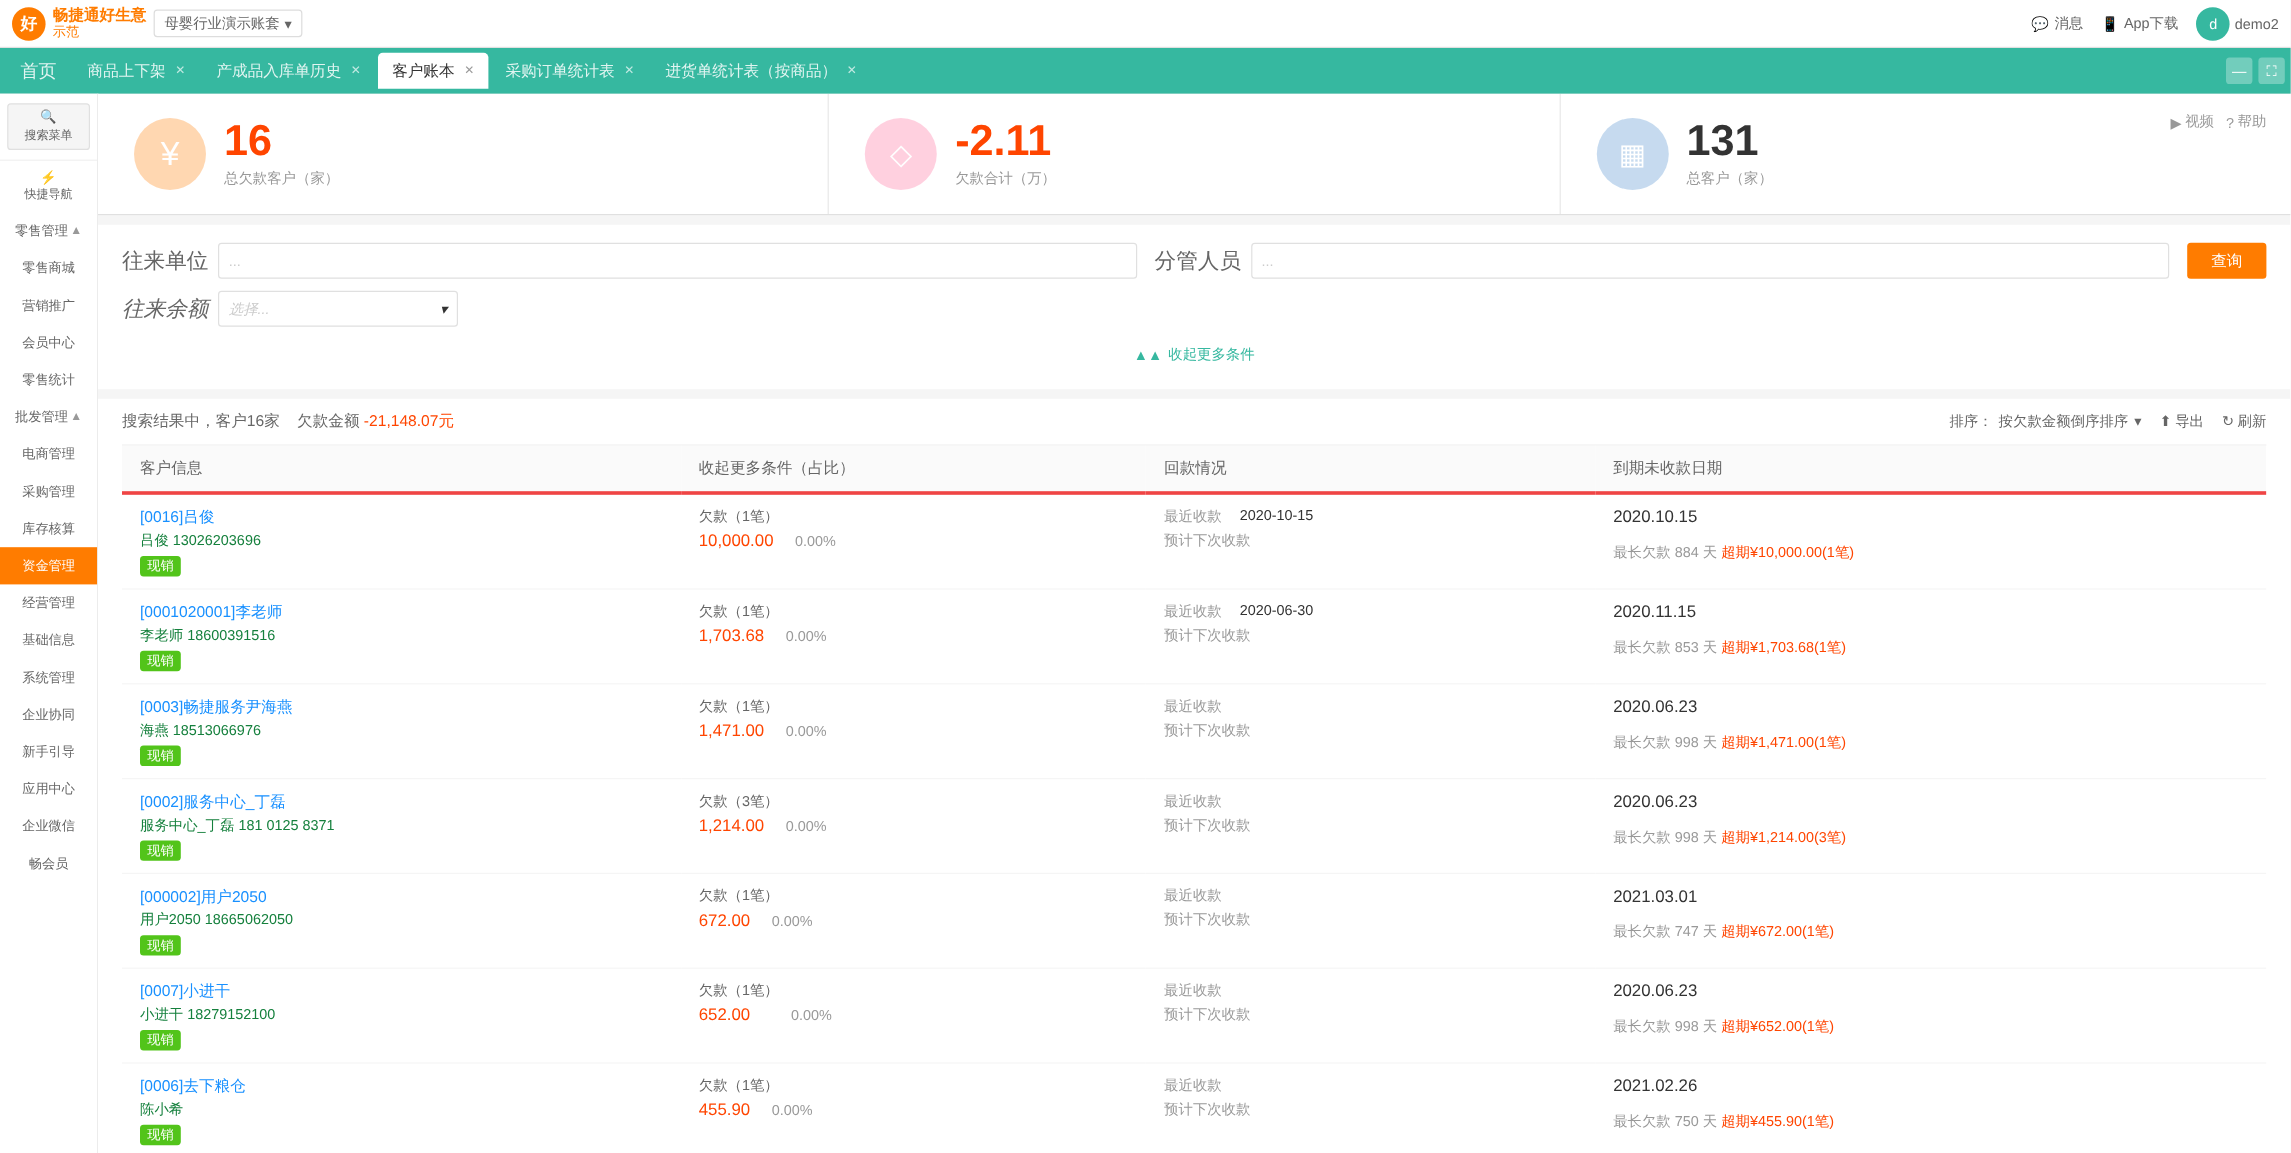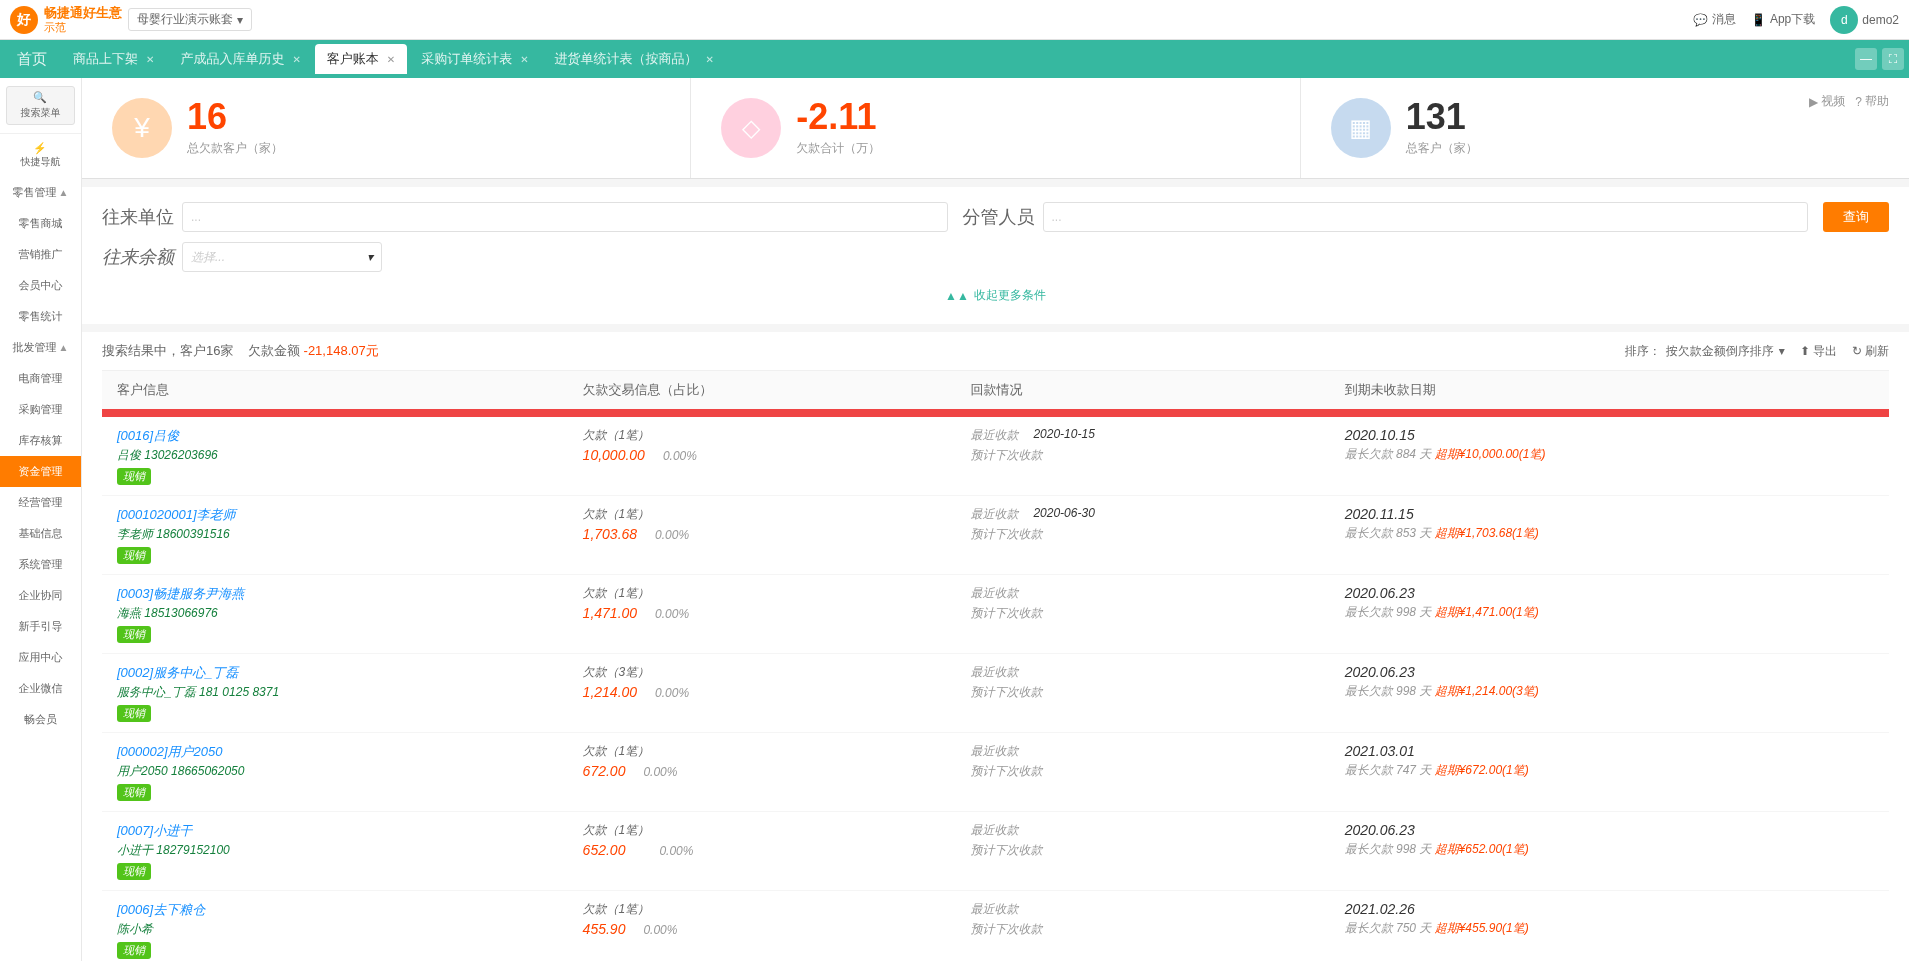--- a/index.html
+++ b/index.html
@@ -74,32 +74,32 @@
     .results-header { display: flex; align-items: center; justify-content: space-between; padding: 10px 0; border-bottom: 1px solid #f0f0f0; }
     .results-info { font-size: 13px; color: #666; }
     .results-info span.red { color: #ff4500; }
     .results-actions { display: flex; align-items: center; gap: 15px; font-size: 12px; color: #666; }
     .results-sort { display: flex; align-items: center; gap: 5px; }
 
     
     .table-container { overflow-x: auto; }
     table { width: 100%; border-collapse: collapse; }
     table thead tr { background: #fafafa; border-bottom: 1px solid #e8e8e8; }
-    table thead th { padding: 10px 15px; text-align: left; font-size: 13px; color: #666; font-weight: normal; border-bottom: 8px solid #ef4444; }
+    table thead th { padding: 10px 15px; text-align: left; font-size: 13px; color: #666; font-weight: normal; border-bottom: 3px solid #ef4444; }
     table tbody tr { border-bottom: 1px solid #f5f5f5; }
-    table tbody td { padding: 10px 15px; vertical-align: top; font-style: italic; }
+    table tbody td { padding: 10px 15px; vertical-align: top; }
     .customer-code { color: #1890ff; font-size: 13px; cursor: pointer; text-decoration: none; }
     .customer-name { font-size: 12px; color: #15803d; margin-top: 2px; }
     .tag { display: inline-block; background: #52c41a; color: #fff; font-size: 11px; padding: 1px 6px; border-radius: 3px; margin-top: 4px; }
     .amount-red { color: #ff4500; font-size: 14px; }
     .amount-label { font-size: 12px; color: #666; margin-bottom: 3px; }
     .amount-percent { font-size: 12px; color: #999; margin-left: 10px; }
     .overdue-link { color: #ff4500; font-size: 12px; cursor: pointer; }
     .date-text { font-size: 14px; color: #333; }
-    .overdue-days { font-size: 12px; color: #999; margin-top: 3px; }
+    .overdue-days { font-size: 12px; color: #999; margin-top: 14px; }
 
     .chevron-down::after { content: '▾'; }
   </style>
 </head>
 <body>
 
 <div class="app-wrapper">
 
   <div class="top-header">
     <div class="logo-area">
@@ -320,21 +320,21 @@
               <span>刷新</span>
             </div>
           </div>
         </div>
 
         <div class="table-container">
           <table>
             <thead>
               <tr>
                 <th>客户信息</th>
-                <th>欠款交易信息（占比）</th>
+                <th>收起更多条件（占比）</th>
                 <th>回款情况</th>
                 <th>到期未收款日期</th>
               </tr>
             </thead>
             <tbody id="table-body">
             <tr>
     <td>
       <div><a class="customer-code">[0016]吕俊</a></div>
       <div class="customer-name">吕俊 13026203696</div>
       <div><span class="tag">现销</span></div>

